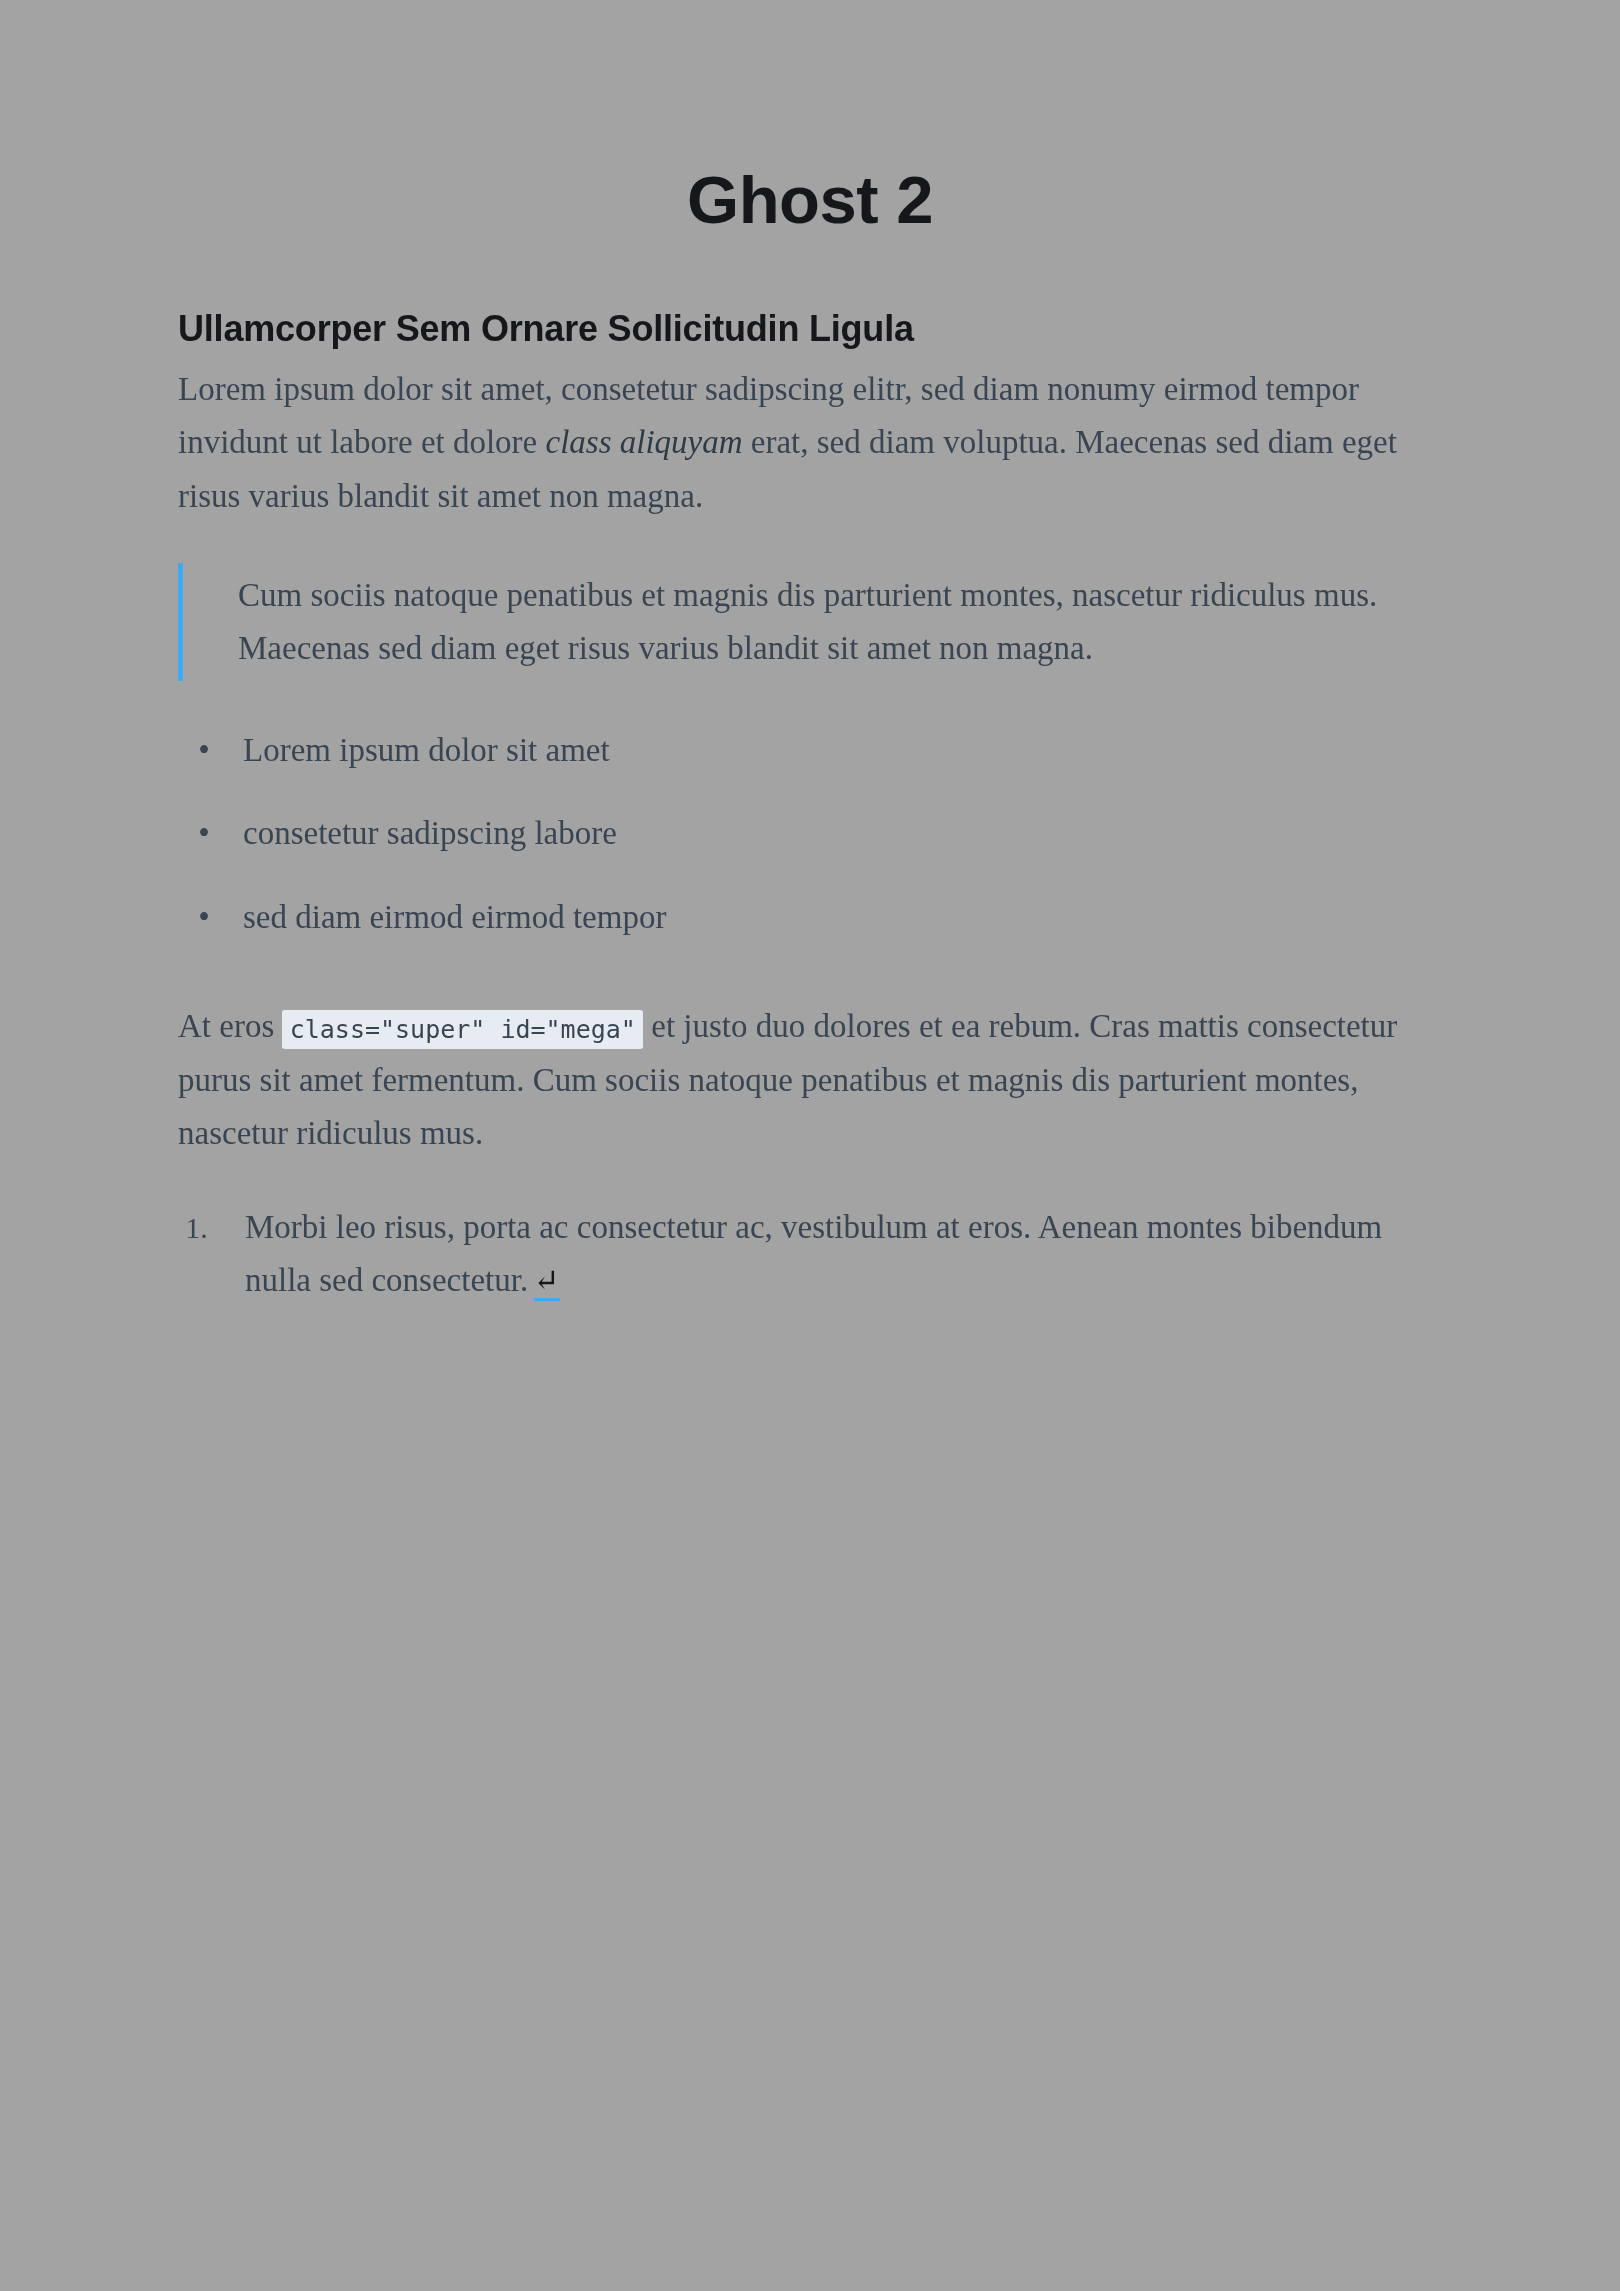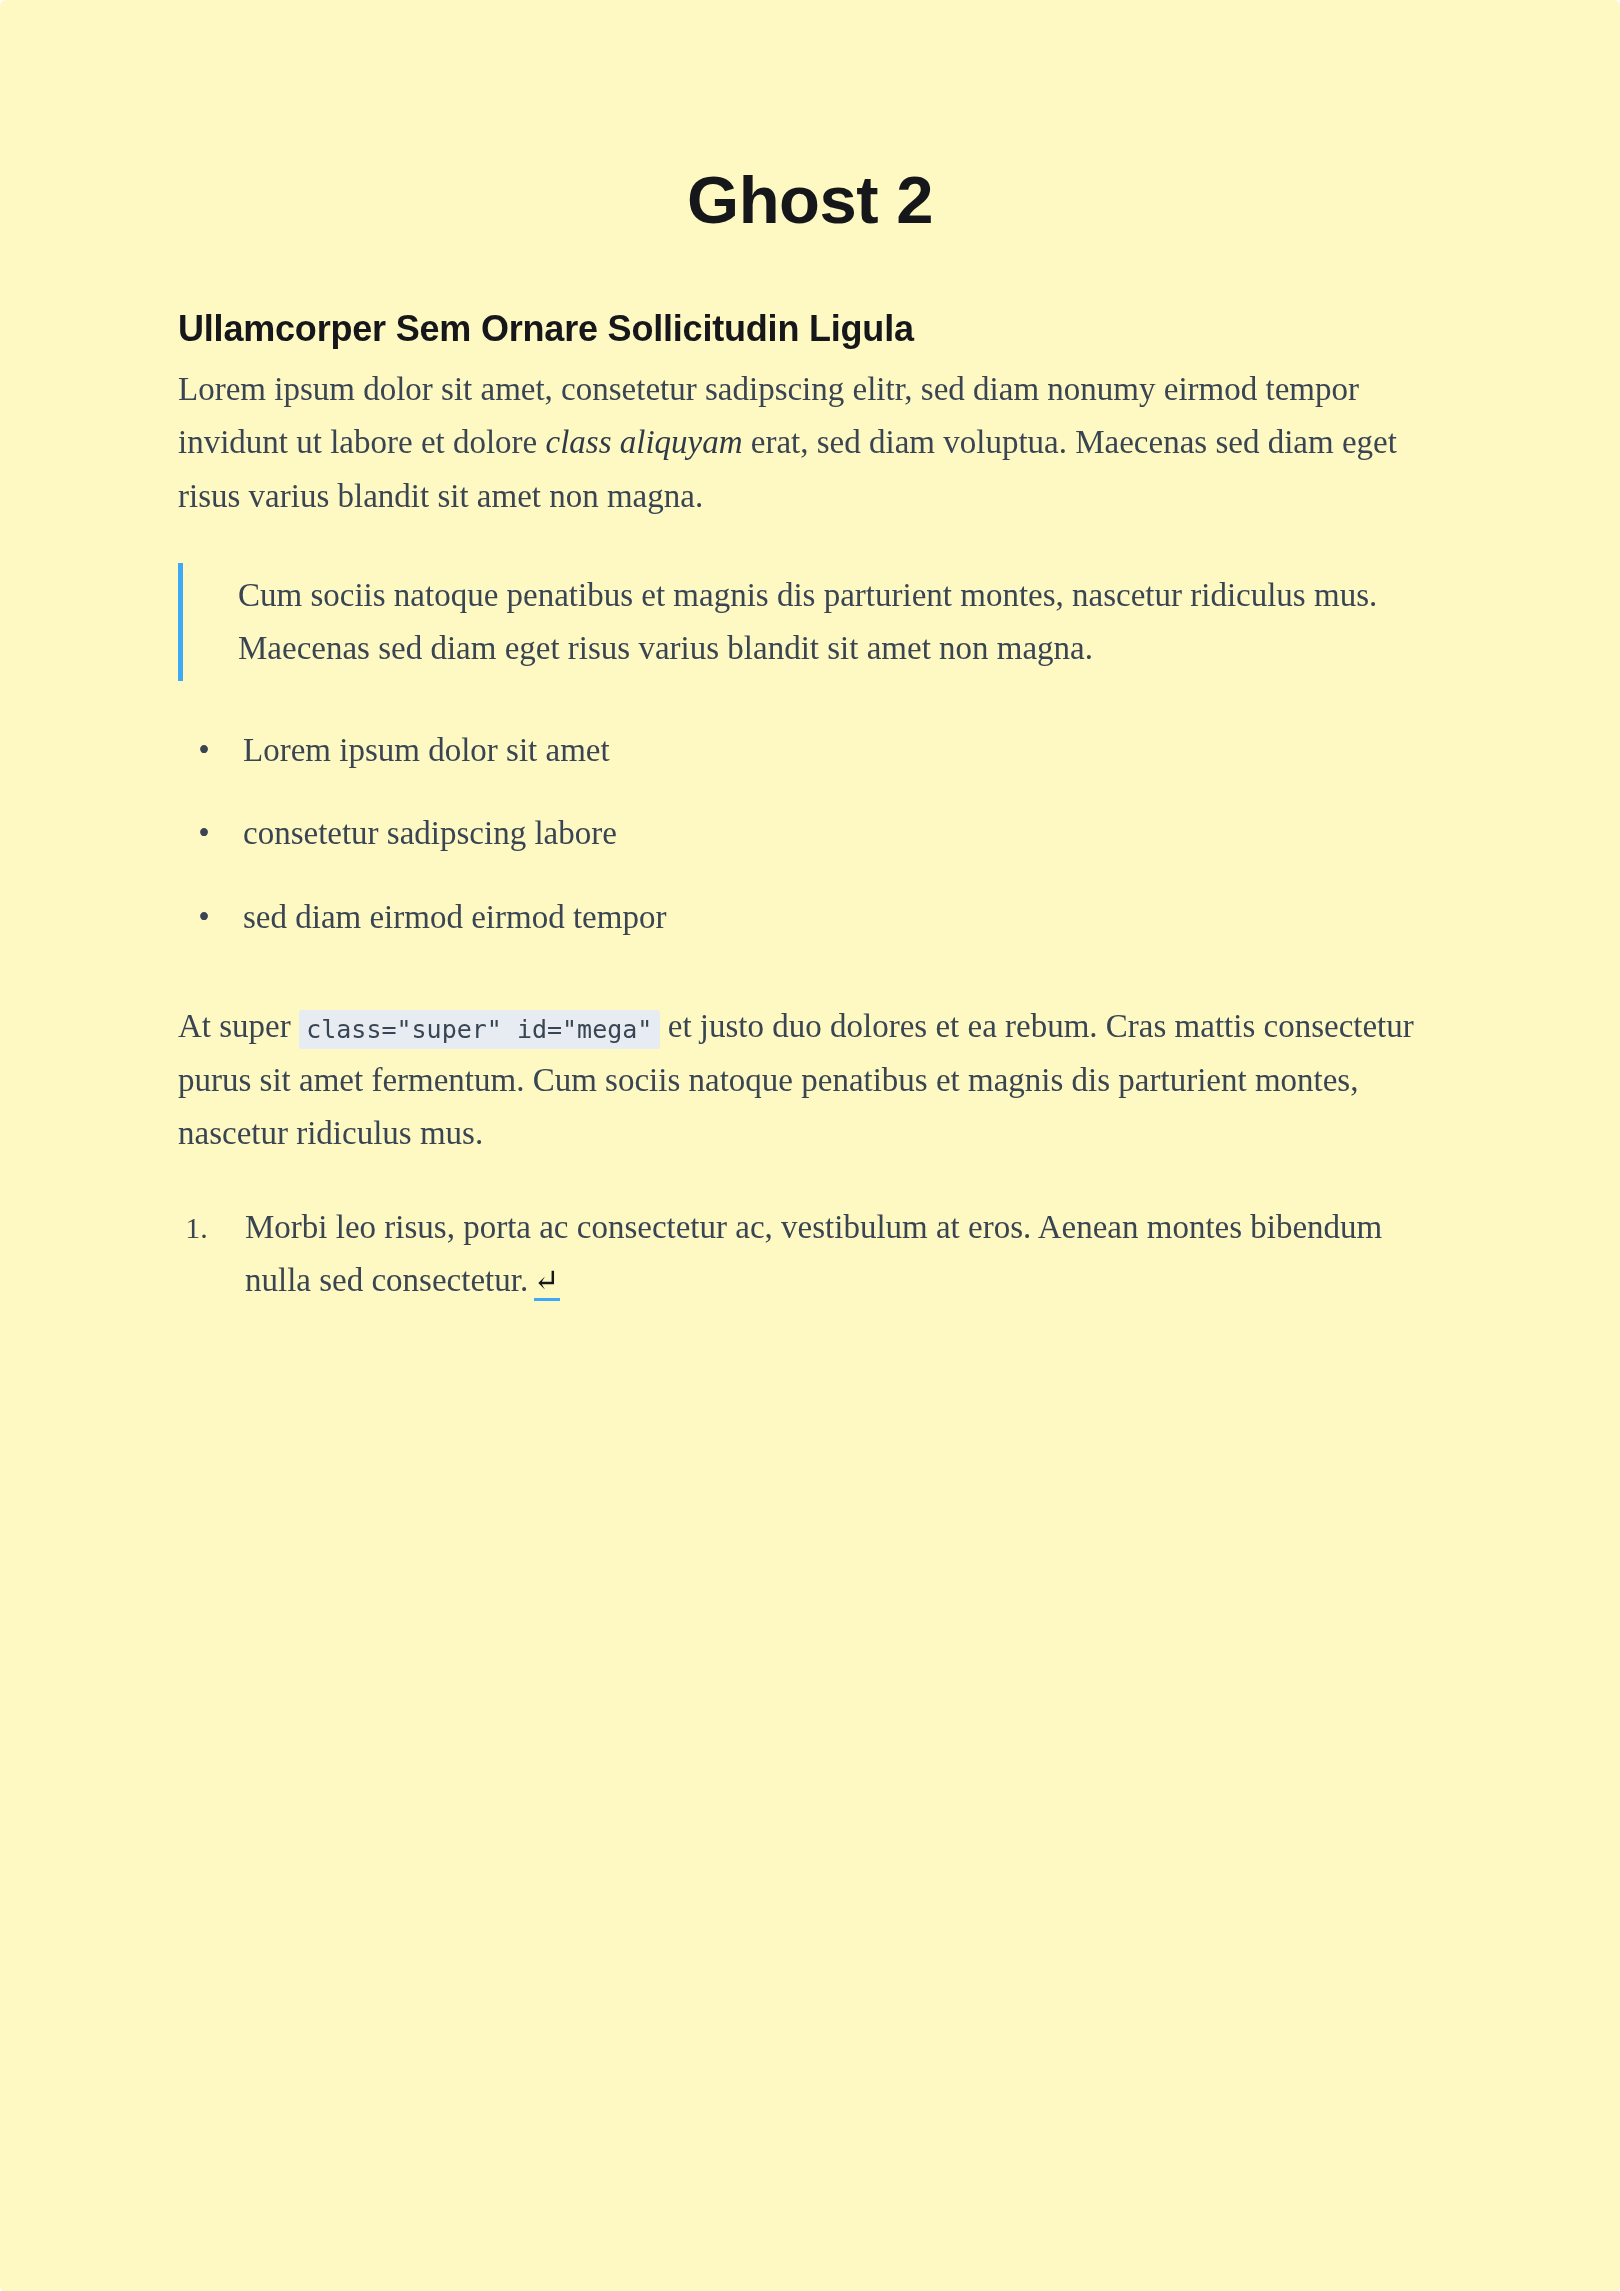--- a/index.html
+++ b/index.html
@@ -13,24 +13,23 @@
     height: 2292px;
     font-family: "Liberation Serif", "DejaVu Serif", serif;
     -webkit-font-smoothing: antialiased;
     overflow: hidden;
   }
 
   .page {
     box-sizing: border-box;
     width: 1620px;
     height: 2292px;
-    background: #fef9c3;
+    background: #a3a3a3;
     padding: 0;
     position: relative;
-    border-radius: 6px;
   }
 
   .content {
     box-sizing: border-box;
     width: 1264px;
     margin: 0 auto;
     padding-top: 160px;
   }
 
   
@@ -187,21 +186,21 @@
         <span>consetetur sadipscing labore</span>
       </li>
       <li class="list-item">
         <span class="bullet-marker">•</span>
         <span>sed diam eirmod eirmod tempor</span>
       </li>
     </ul>
 
     <div class="spacer-lg"></div>
 
-    <p class="para"><span>At super </span><code class="code-span">class="super" id="mega"</code><span> et justo duo dolores et ea rebum. Cras mattis consectetur purus sit amet fermentum. Cum sociis natoque penatibus et magnis dis parturient montes, nascetur ridiculus mus.</span></p>
+    <p class="para"><span>At eros </span><code class="code-span">class="super" id="mega"</code><span> et justo duo dolores et ea rebum. Cras mattis consectetur purus sit amet fermentum. Cum sociis natoque penatibus et magnis dis parturient montes, nascetur ridiculus mus.</span></p>
 
     <ol class="list ordered-list">
       <li class="list-item">
         <span class="number-marker">1.</span>
         <span>Morbi leo risus, porta ac consectetur ac, vestibulum at eros. Aenean montes bibendum nulla sed consectetur.</span><a class="footnote-backref" href="#">↵</a>
       </li>
     </ol>
 
   </div>
 </div>

